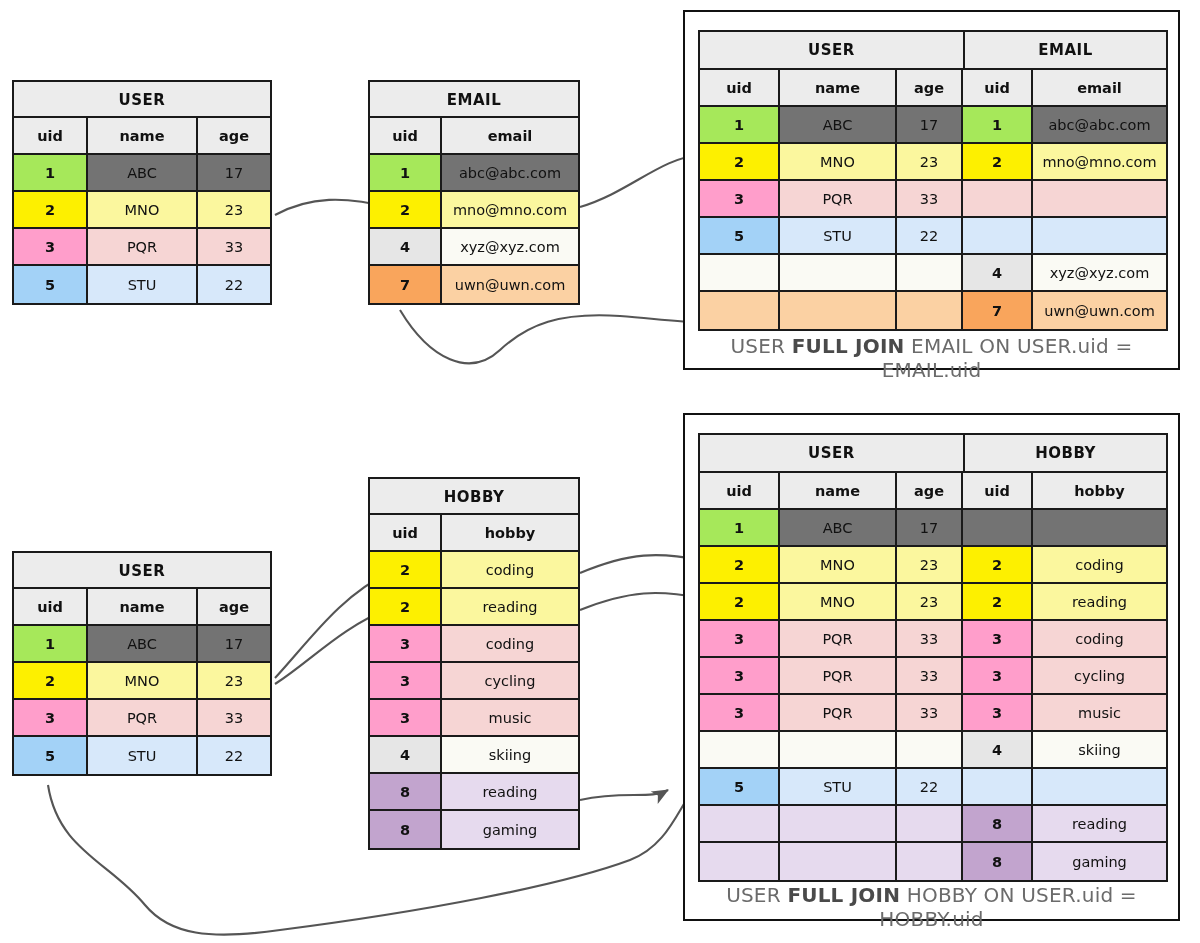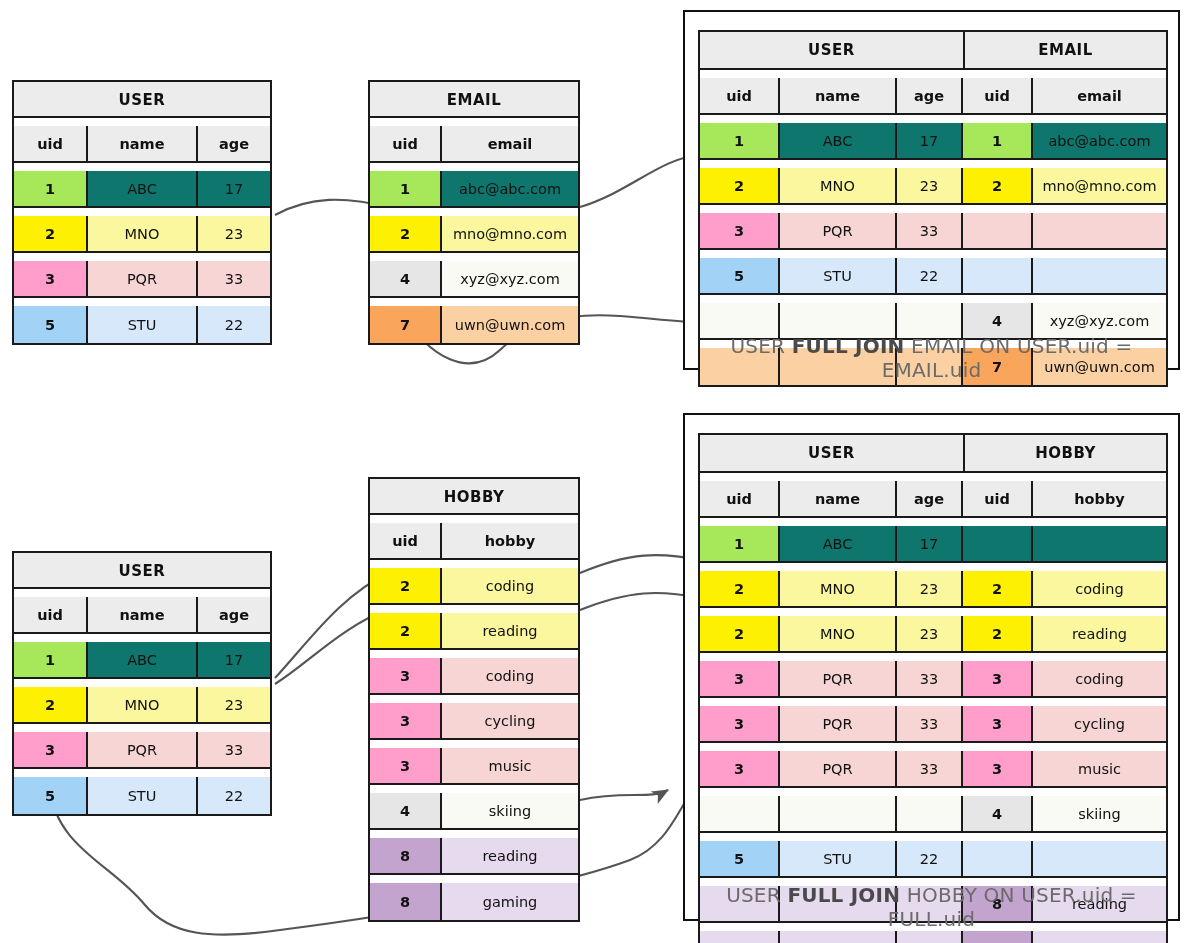--- a/index.html
+++ b/index.html
@@ -6,31 +6,31 @@
   body{width:1200px;height:943px;position:relative;overflow:hidden;
        font-family:"DejaVu Sans","Liberation Sans",sans-serif;}
   .stage{position:absolute;left:0;top:0;width:1200px;height:943px;}
 
   
   .tbl{position:absolute;border:2.5px solid #1a1a1a;background:#fff;
        box-sizing:border-box;}
   .tbl .tcap{background:#ececec;border-bottom:2.5px solid #1a1a1a;
        text-align:center;font-weight:bold;font-size:15px;color:#111;
        letter-spacing:.5px;box-sizing:border-box;}
-  .row{display:flex;box-sizing:border-box;margin-top:8px;}
+  .row{display:flex;box-sizing:border-box;}
   .cell{box-sizing:border-box;border-right:2px solid #1a1a1a;
         border-bottom:2px solid #1a1a1a;display:flex;align-items:center;
         justify-content:center;font-size:14.5px;color:#111;overflow:hidden;}
   .cell:last-child{border-right:none;}
   .row:last-child .cell{border-bottom:none;}
   .hdr .cell{background:#ececec;font-weight:bold;font-size:14.5px;}
   .uidc{font-weight:bold;}
 
   
-  .c-green-k{background:#a6e85a;}   .c-green-f{background:#0f766e;}
+  .c-green-k{background:#a6e85a;}   .c-green-f{background:#737373;}
   .c-yellow-k{background:#fdf000;}  .c-yellow-f{background:#fbf79e;}
   .c-pink-k{background:#ff9ecb;}    .c-pink-f{background:#f6d5d4;}
   .c-blue-k{background:#a3d2f7;}    .c-blue-f{background:#d7e8fa;}
   .c-grey-k{background:#e6e6e6;}    .c-grey-f{background:#fafaf4;}
   .c-orange-k{background:#f9a55c;}  .c-orange-f{background:#fbd1a3;}
   .c-purple-k{background:#c2a4ce;}  .c-purple-f{background:#e6daee;}
 
   
   .panel{position:absolute;border:2.5px solid #111;background:#fff;
          box-sizing:border-box;}
@@ -349,17 +349,17 @@
       <div class="row">
         <div class="cell c-purple-f" style="width:80px;height:37px;"></div>
         <div class="cell c-purple-f" style="width:117px;height:37px;"></div>
         <div class="cell c-purple-f" style="width:66px;height:37px;"></div>
         <div class="cell uidc c-purple-k" style="width:70px;height:37px;">8</div>
         <div class="cell c-purple-f" style="width:133px;height:37px;">gaming</div>
       </div>
     </div>
 
     <div class="caption" style="top:468px;">
-      <span>USER </span><b>FULL JOIN</b><span> HOBBY ON USER.uid = FULL.uid</span>
+      <span>USER </span><b>FULL JOIN</b><span> HOBBY ON USER.uid = HOBBY.uid</span>
     </div>
   </div>
 
 </div>
 
 </body></html>

